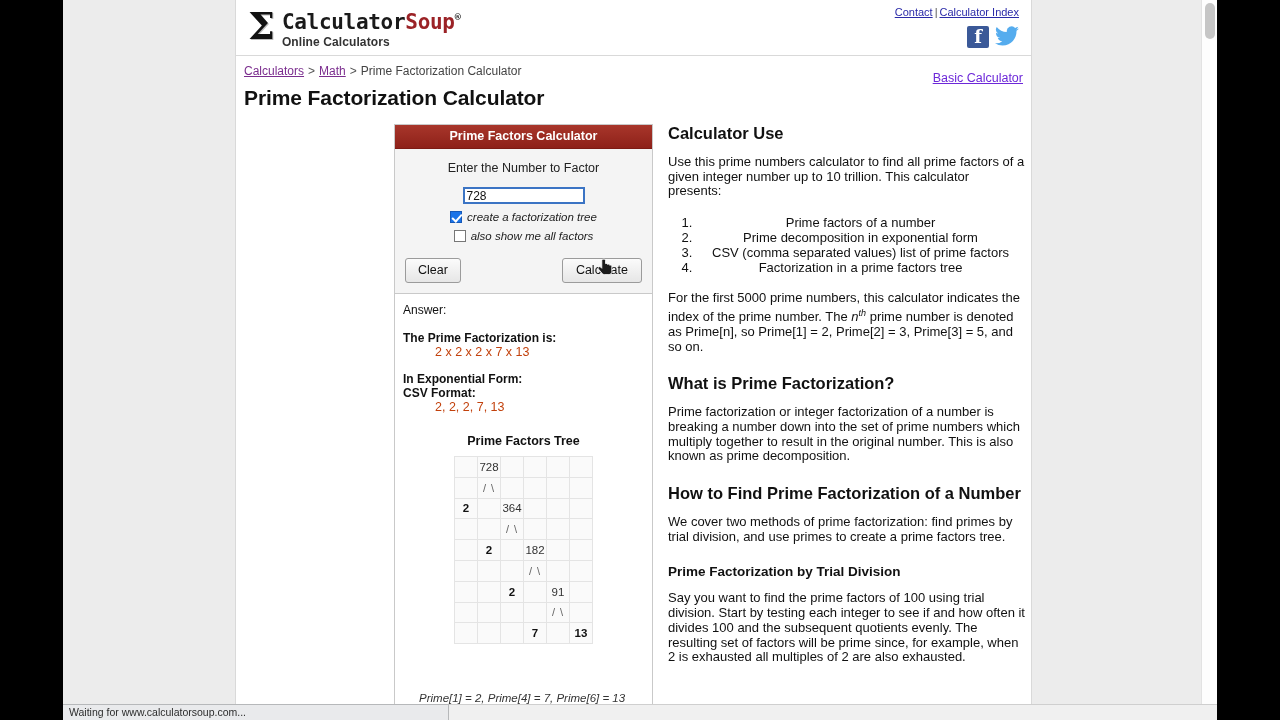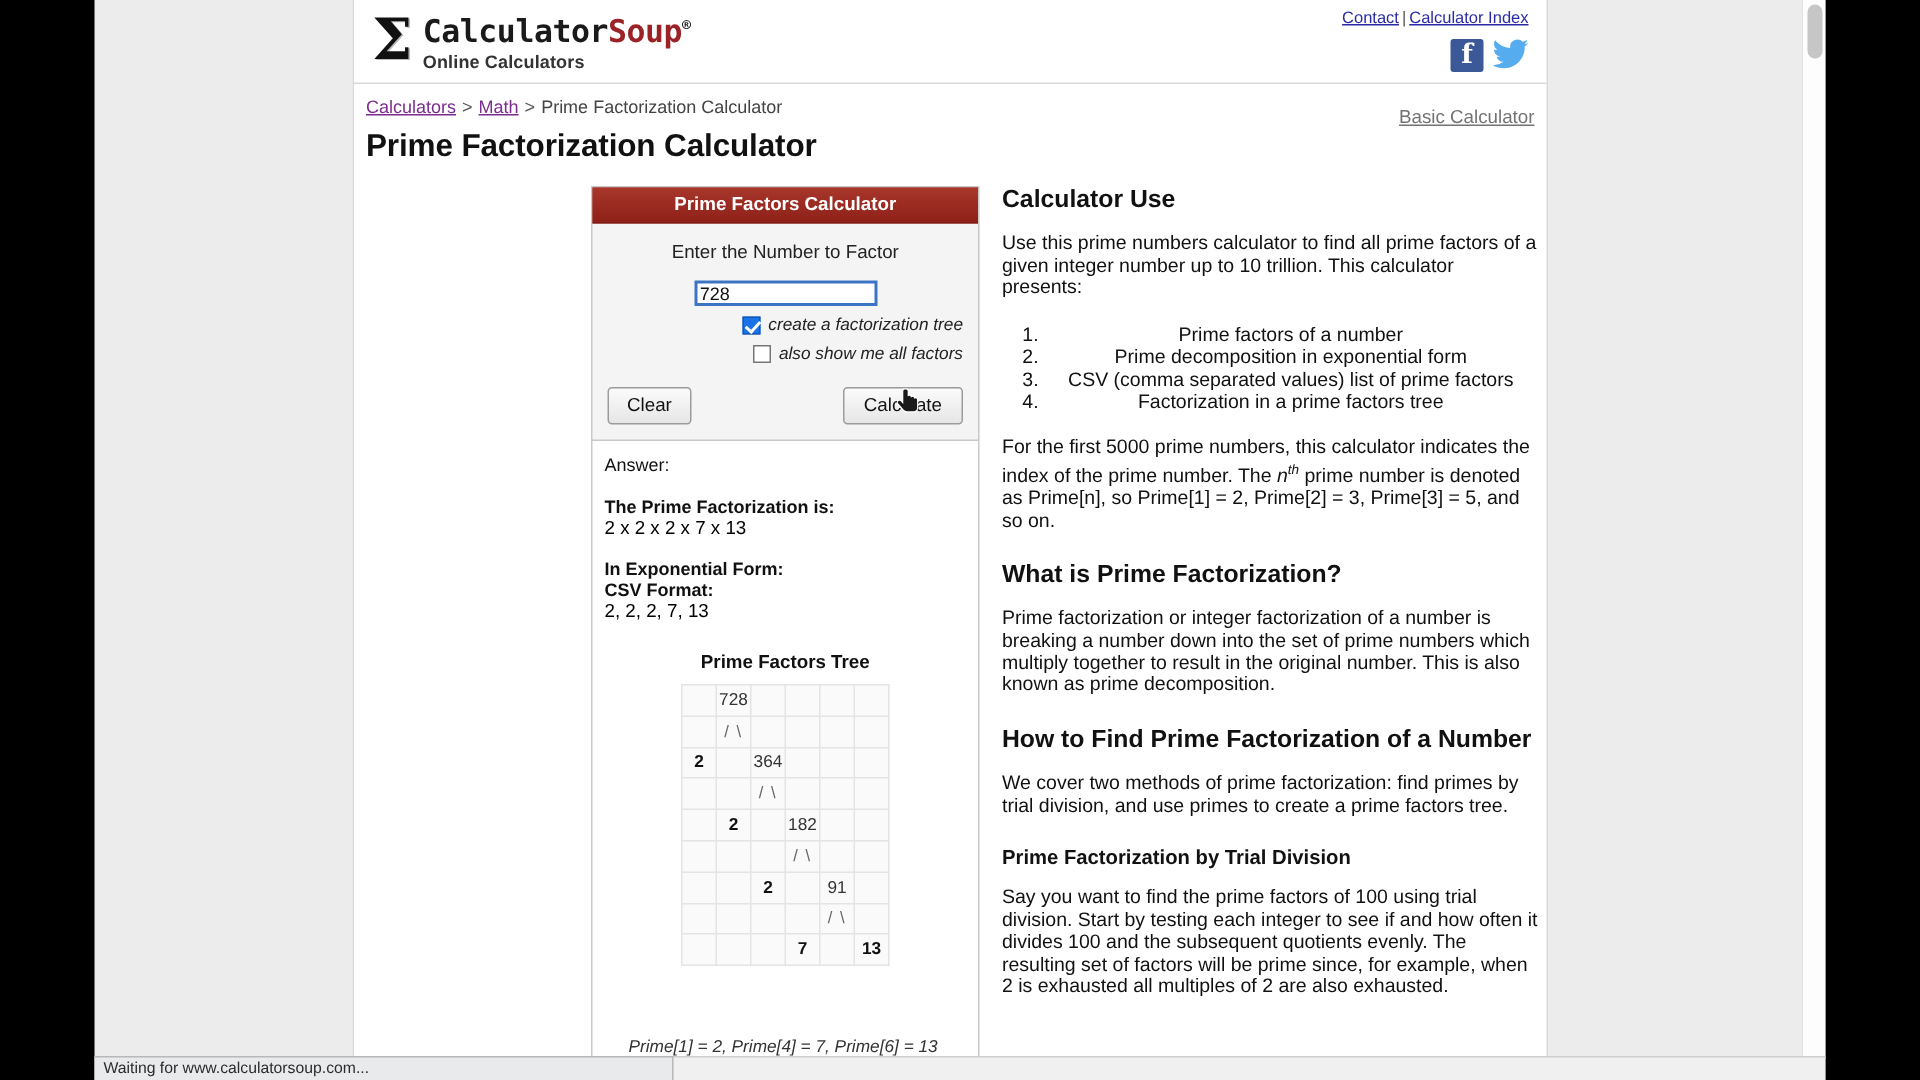--- a/index.html
+++ b/index.html
@@ -111,21 +111,21 @@
     font-size: 12px;
     color: #333;
   }
   .crumbrow a { color: #7b2d8e; text-decoration: underline; cursor: pointer; }
   .crumbrow .sep { color: #555; margin: 0 4px; }
   .crumbrow .current { color: #444; }
   .basic-calc {
     position: absolute; right: 8px; top: 15px;
     font-size: 12.5px;
   }
-  .basic-calc a { color: #737373; text-decoration: underline; cursor: pointer; margin-left: 11px; }
+  .basic-calc a { color: #6d28d9; text-decoration: underline; cursor: pointer; margin-left: 11px; }
 
   h1.page-title {
     margin: 6px 0 14px 8px;
     font-size: 21px;
     font-weight: bold;
     color: #111;
     letter-spacing: -0.1px;
   }
 
   
@@ -157,21 +157,21 @@
     margin: 0 auto;
     border: 2px solid #3b74c4;
     background: #fff;
     font-family: "Liberation Sans", sans-serif;
     font-size: 12px;
     color: #111;
     padding: 0 2px;
     line-height: 15px;
   }
   .chk-row {
-    display: flex; align-items: center; justify-content: flex-end;
+    display: flex; align-items: center; justify-content: center;
     margin-top: 7px;
     font-size: 11.5px;
     font-style: italic;
     color: #222;
   }
   .chk {
     width: 12px; height: 12px;
     border: 1px solid #767676;
     background: #fff;
     margin-right: 5px;
@@ -210,21 +210,21 @@
     border-top: none;
     background: #fff;
     padding: 9px 8px 10px 8px;
     font-size: 12px;
     color: #111;
     min-height: 420px;
     position: relative;
   }
   .answer-label { font-size: 12px; color: #111; margin-bottom: 14px; }
   .ans-h { font-weight: bold; font-size: 12px; color: #111; }
-  .ans-v { font-size: 12.5px; color: #000000; margin-bottom: 13px; }
+  .ans-v { font-size: 12.5px; color: #c2410c; margin-bottom: 13px; margin-left: 32px; }
   .ans-v sup { font-size: 8.5px; }
   .tree-title {
     text-align: center;
     font-weight: bold;
     font-size: 12.5px;
     color: #111;
     margin: 20px 0 8px 0;
   }
   table.tree {
     margin: 0 auto;

